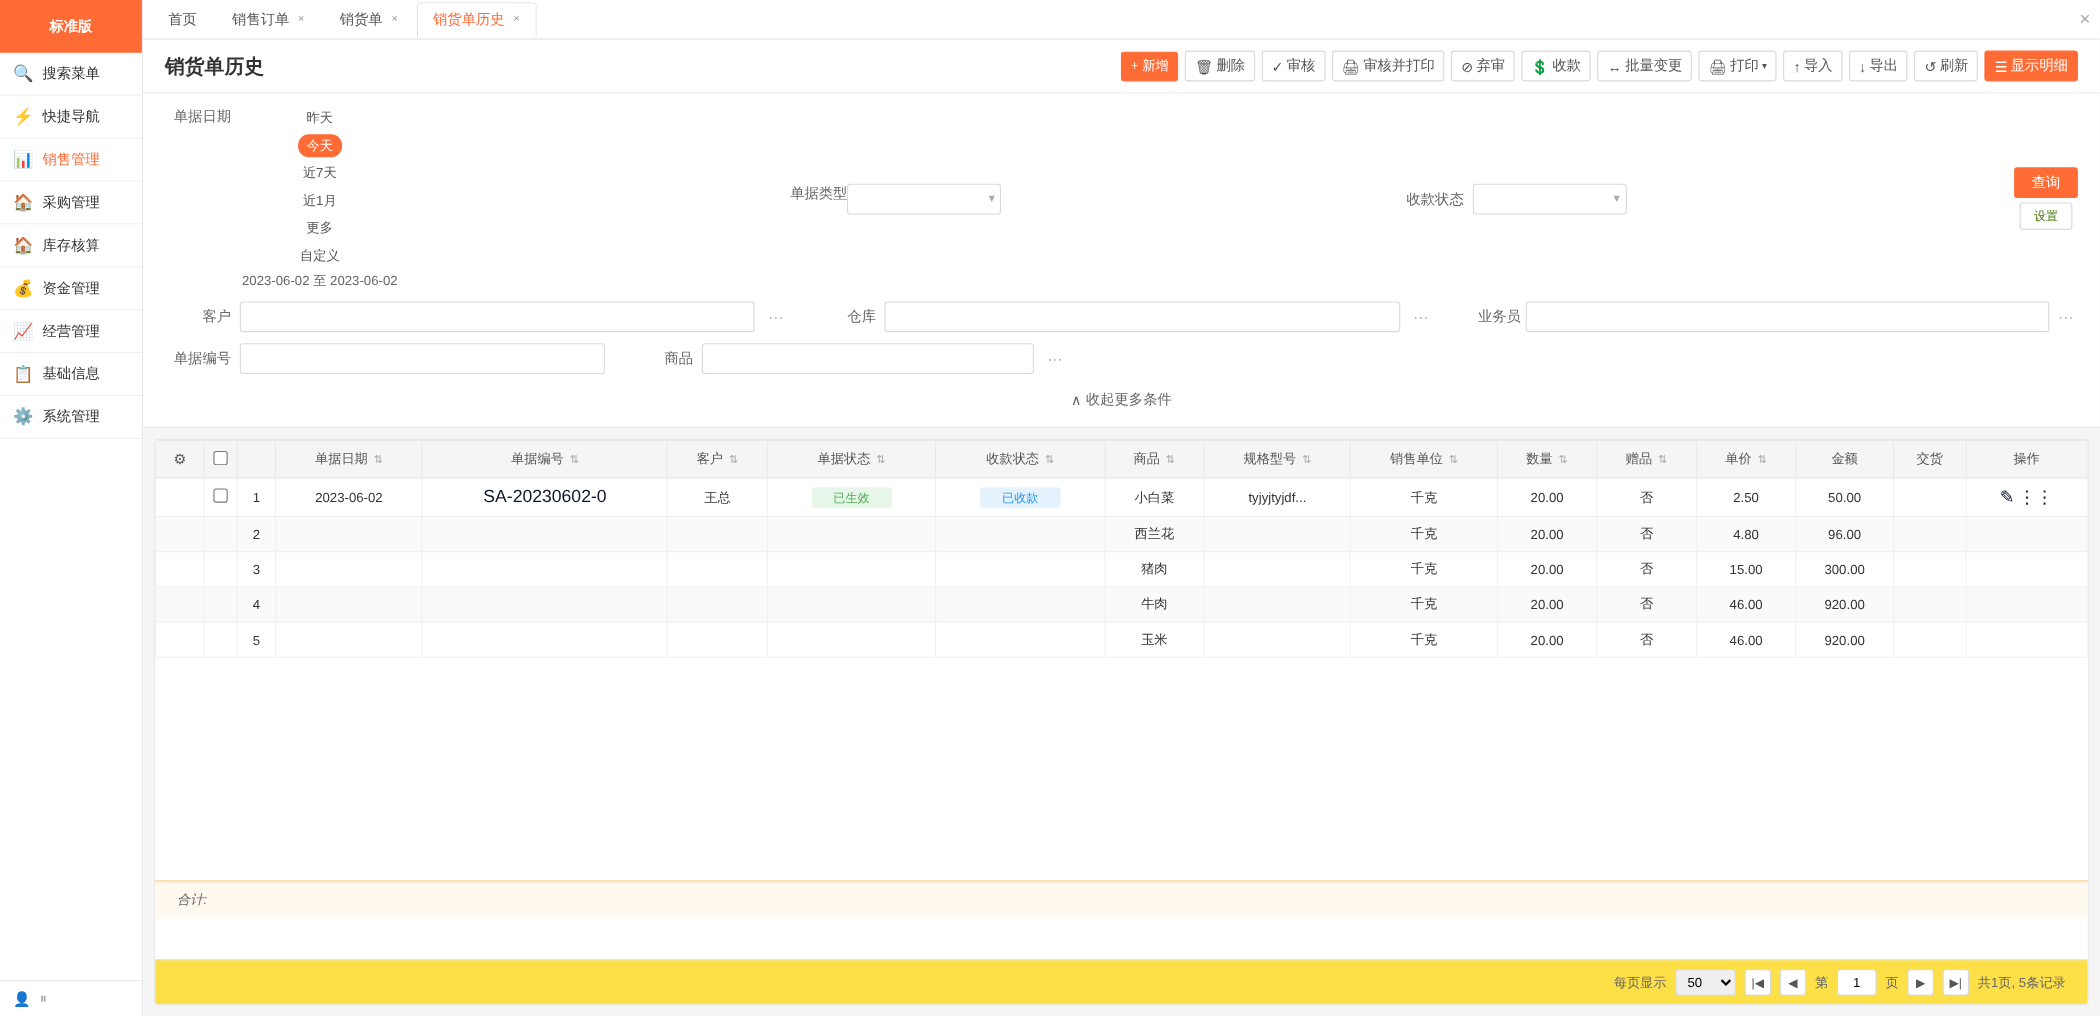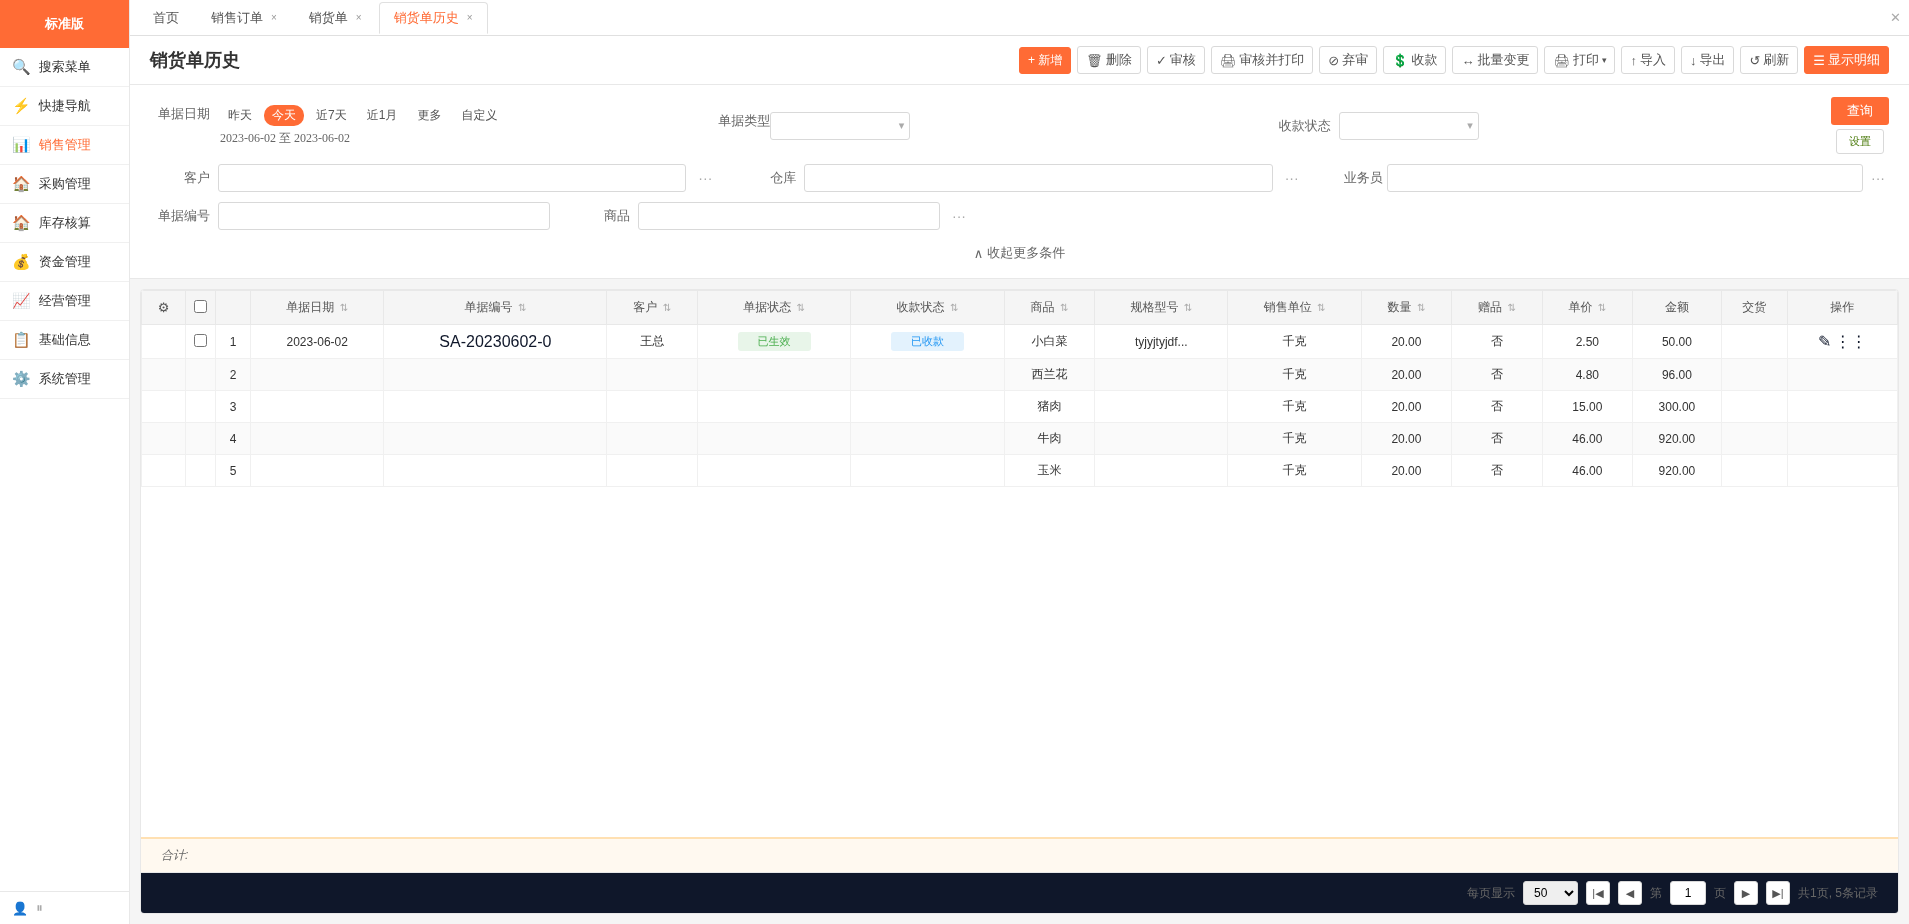--- a/index.html
+++ b/index.html
@@ -119,30 +119,30 @@
     .filter-input {
       border: 1px solid #d9d9d9;
       border-radius: 3px;
       padding: 4px 8px;
       height: 28px;
       font-size: 12px;
       color: #333;
       background: #fff;
       min-width: 120px;
     }
-    .date-filter { display: flex; align-items: center; gap: 4px; }
+    .date-filter { display: flex; align-items: center; gap: 4px; flex-direction: column; }
     .date-tag {
       padding: 2px 8px;
       border-radius: 3px;
       cursor: pointer;
       font-size: 12px;
       color: #555;
     }
     .date-tag.active { background: #ff6b35; color: #fff; border-radius: 10px; }
-    .date-range { color: #666; font-size: 12px; font-family: Liberation Serif, serif; }
+    .date-range { color: #666; font-size: 12px; }
     .filter-more {
       display: flex;
       align-items: center;
       justify-content: center;
       padding: 4px 0;
       color: #666;
       cursor: pointer;
       font-size: 12px;
       gap: 4px;
     }
@@ -228,28 +228,29 @@
       display: flex;
       align-items: center;
       flex-shrink: 0;
       font-style: italic;
     }
     .footer-label { color: #666; font-size: 12px; margin-right: 10px; }
     .footer-values { display: flex; gap: 40px; font-size: 12px; color: #333; }
 
     
     .pagination {
-      background: #0f172a;
+      background: #fde047;
       border-top: 1px solid #e8e8e8;
       padding: 8px 20px;
       display: flex;
       align-items: center;
       justify-content: flex-end;
       flex-shrink: 0;
       gap: 8px;
+      margin-top: 37px;
     }
     .page-size-label { color: #666; font-size: 12px; }
     .page-size-select {
       border: 1px solid #d9d9d9;
       border-radius: 3px;
       padding: 2px 6px;
       font-size: 12px;
       height: 24px;
     }
     .page-btn {

